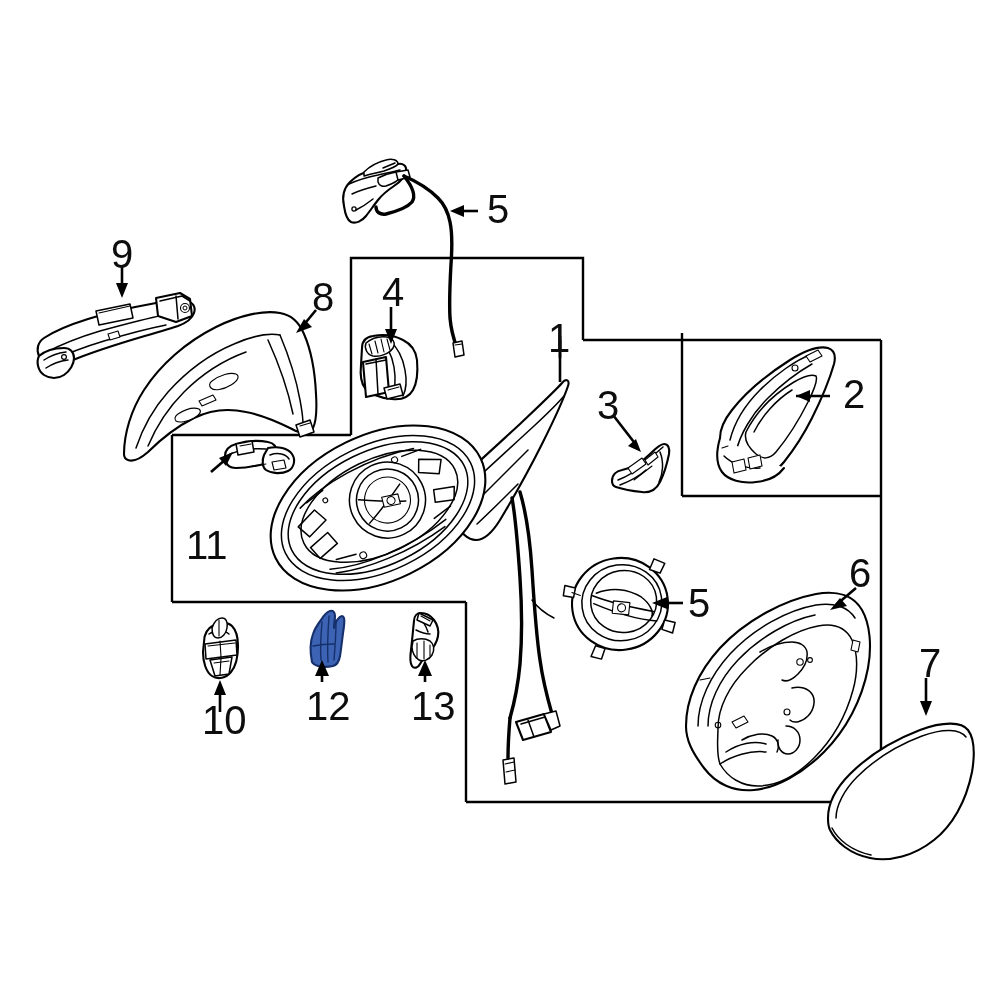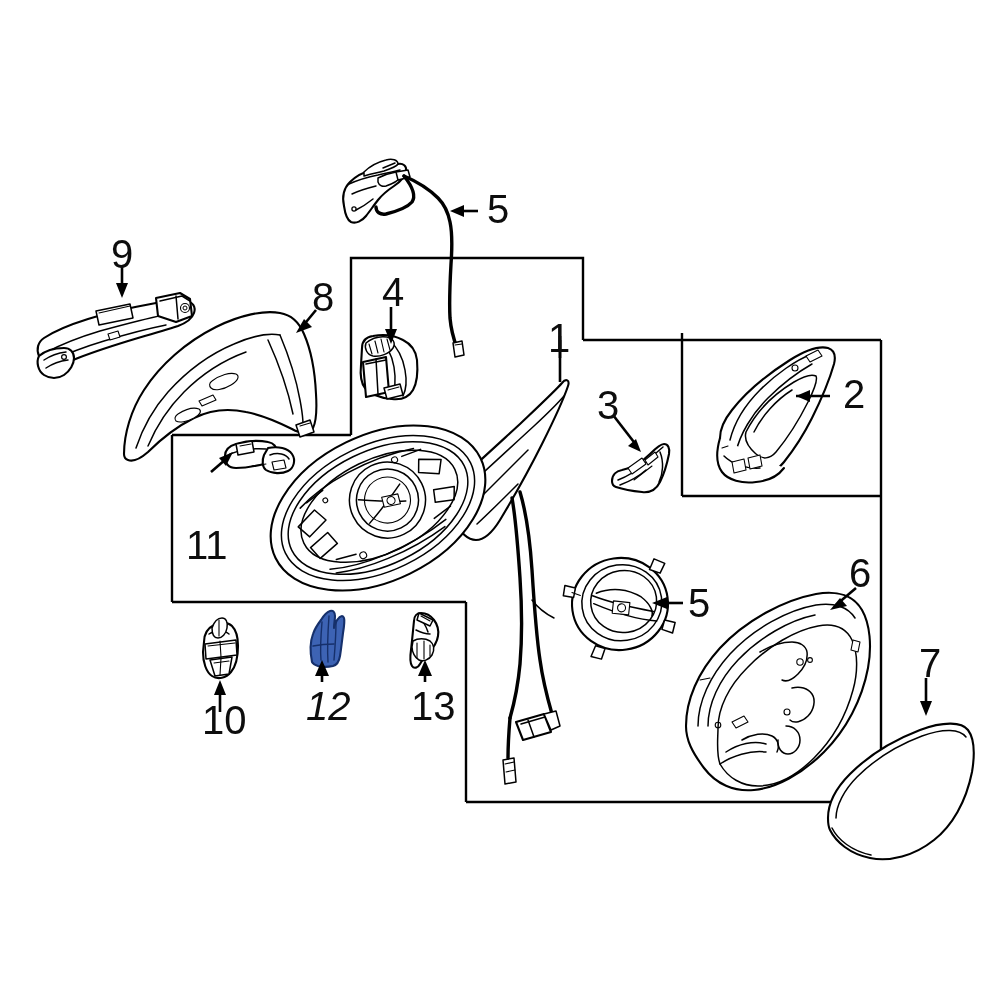--- a/index.html
+++ b/index.html
@@ -480,17 +480,17 @@
   <div class="callout-num" style="left:843px;top:374px;">2</div>
   <div class="callout-num" style="left:597px;top:385px;">3</div>
   <div class="callout-num" style="left:382px;top:272px;">4</div>
   <div class="callout-num" style="left:688px;top:583px;">5</div>
   <div class="callout-num" style="left:849px;top:553px;">6</div>
   <div class="callout-num" style="left:919px;top:643px;">7</div>
   <div class="callout-num" style="left:312px;top:277px;">8</div>
   <div class="callout-num" style="left:111px;top:234px;">9</div>
   <div class="callout-num" style="left:202px;top:700px;">10</div>
   <div class="callout-num" style="left:186px;top:478px;margin-top:47px;">11</div>
-  <div class="callout-num" style="left:306px;top:686px;font-style:italic;">12</div>
+  <div class="callout-num" style="left:306px;top:686px;">12</div>
   <div class="callout-num" style="left:411px;top:686px;">13</div>
   <div class="callout-num" style="left:487px;top:189px;">5</div>
 
 </div>
 
 </body></html>

